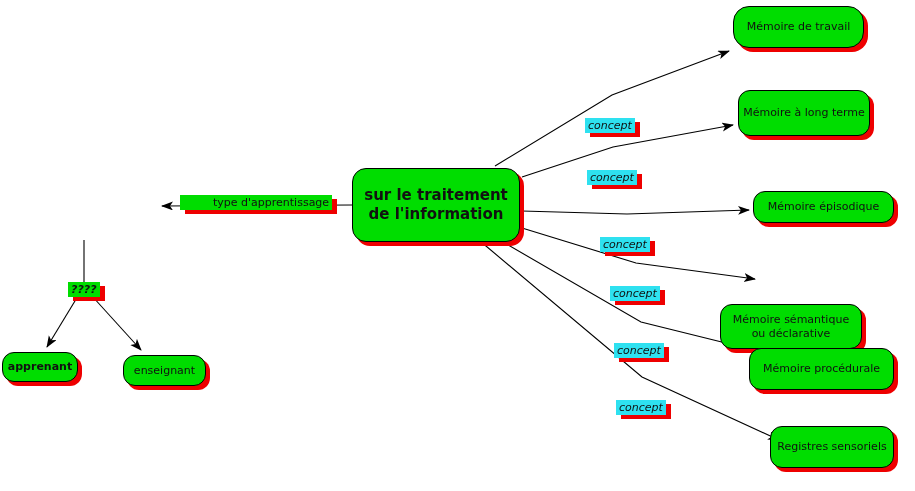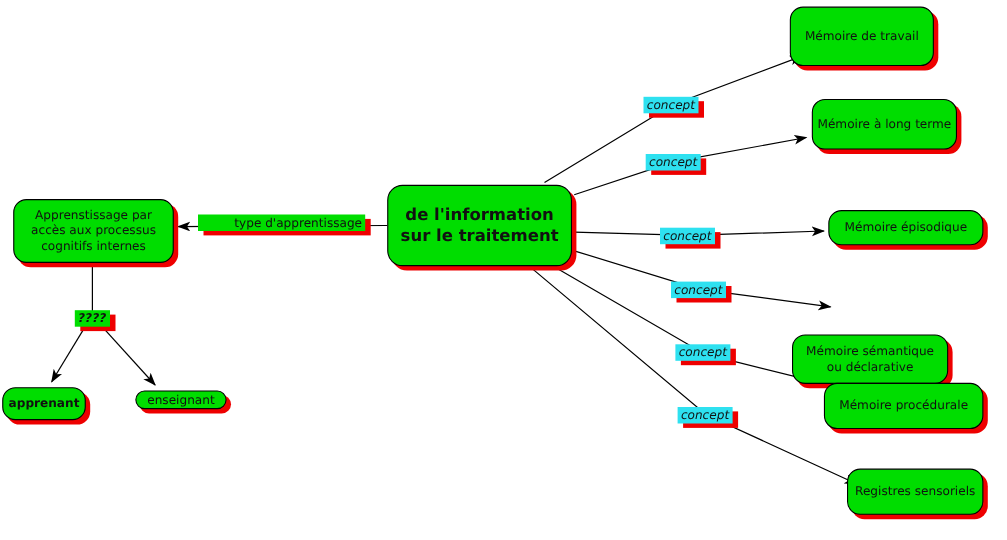--- a/index.html
+++ b/index.html
@@ -16,21 +16,21 @@
     display:flex;flex-direction:column;align-items:center;justify-content:center;
     text-align:center;color:var(--text);font-size:11px;line-height:14px;
     cursor:default;
   }
   .node.central{font-weight:bold;font-size:15px;line-height:19px;border-radius:14px;}
   .link-label{
     position:absolute;box-sizing:border-box;padding:0 3px;
     font-style:italic;font-size:11px;line-height:15px;color:var(--text);
     box-shadow:5px 4px 0 var(--shadow_red);white-space:nowrap;
   }
-  .link-label.concept{background:var(--label_cyan);}
+  .link-label.concept{background:var(--label_cyan);margin-top:30px;}
   .link-label.green{background:var(--node_green);font-style:normal;padding-left:33px;}
   .link-label.question{background:var(--node_green);font-style:italic;font-weight:bold;}
   .line{stroke:var(--line);stroke-width:1.1;fill:none;}
 </style>
 </head>
 <body>
 
 <div id="canvas">
 
   <svg id="edges" viewBox="0 0 915 491">
@@ -54,34 +54,29 @@
   <div class="link-label green" style="left:180px;top:195px;">type d'apprentissage</div>
   <div class="link-label question" style="left:68px;top:282px;">????</div>
   <div class="link-label concept" style="left:585px;top:88px;">concept</div>
   <div class="link-label concept" style="left:587px;top:140px;">concept</div>
   <div class="link-label concept" style="left:600px;top:207px;">concept</div>
   <div class="link-label concept" style="left:610px;top:256px;">concept</div>
   <div class="link-label concept" style="left:614px;top:313px;">concept</div>
   <div class="link-label concept" style="left:616px;top:370px;">concept</div>
 
   <div class="node central" style="left:352px;top:168px;width:168px;height:74px;">
+    <div>sur le traitement</div>
     <div>de l'information</div>
-    <div>sur le traitement</div>
   </div>
 
-  <div class="node" style="left:12px;top:181px;width:146px;height:58px;">
-    <div>Apprenstissage par</div>
-    <div>accès aux processus</div>
-    <div>cognitifs internes</div>
-  </div>
 
   <div class="node" style="left:2px;top:352px;width:76px;height:30px;font-weight:bold;">apprenant</div>
-  <div class="node" style="left:123px;top:355px;width:83px;height:17px;">enseignant</div>
+  <div class="node" style="left:123px;top:355px;width:83px;height:31px;">enseignant</div>
 
-  <div class="node" style="left:718px;top:6px;width:131px;height:54px;">Mémoire de travail</div>
+  <div class="node" style="left:733px;top:6px;width:131px;height:42px;border-radius:16px;">Mémoire de travail</div>
   <div class="node" style="left:738px;top:90px;width:132px;height:46px;">Mémoire à long terme</div>
   <div class="node" style="left:753px;top:191px;width:141px;height:32px;text-align:right;">Mémoire épisodique</div>
 
   <div class="node" style="left:720px;top:272px;width:142px;height:45px;margin-top:32px;">
     <div>Mémoire sémantique</div>
     <div>ou déclarative</div>
   </div>
 
   <div class="node" style="left:749px;top:348px;width:145px;height:42px;">Mémoire procédurale</div>
   <div class="node" style="left:770px;top:426px;width:124px;height:42px;">Registres sensoriels</div>

